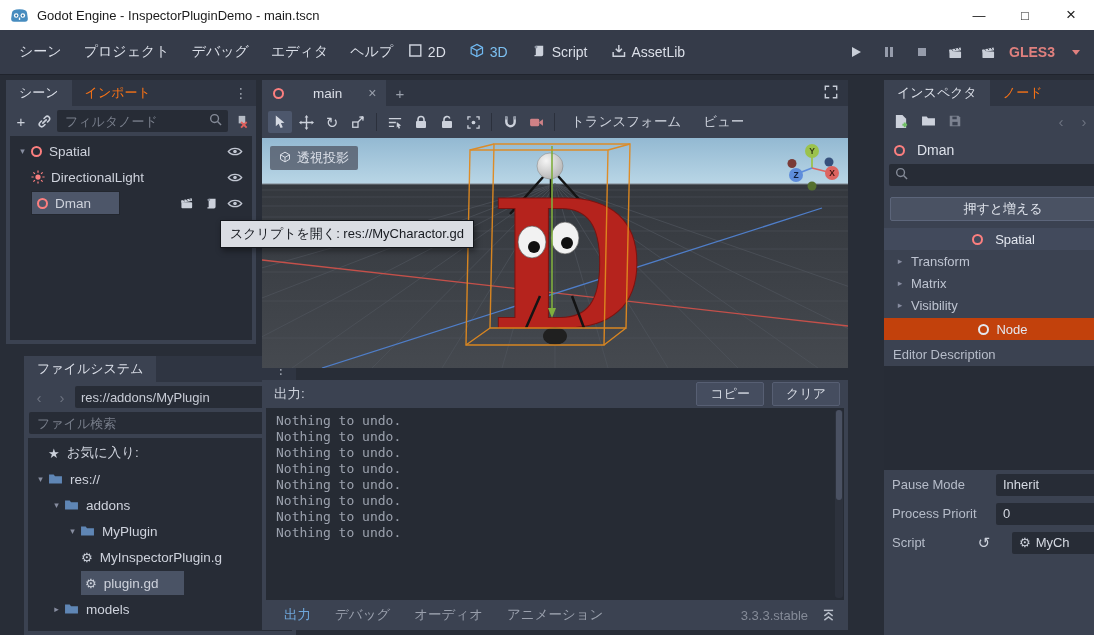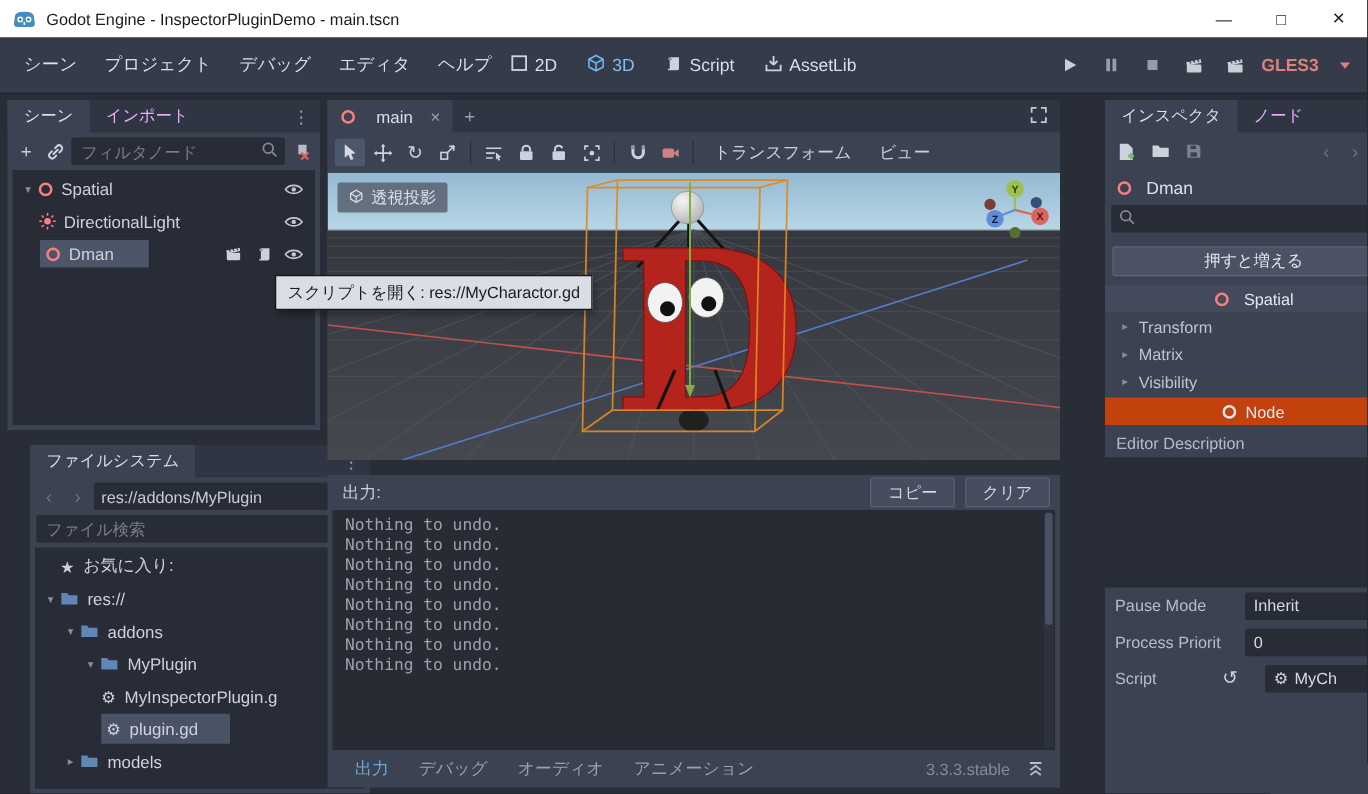--- a/index.html
+++ b/index.html
@@ -23,21 +23,21 @@
   .workspaces{position:absolute;left:50%;transform:translateX(-50%);display:flex;gap:24px;align-items:center;}
   .ws{display:flex;gap:6px;align-items:center;color:#dbdfe8;font-size:14px;}
   .ws.active{color:#7dc1f2;}
   .runctrl{margin-left:auto;display:flex;align-items:center;gap:9px;padding-right:14px;}
   .gles{color:#e0807e;font-weight:bold;font-size:14px;display:flex;align-items:center;gap:17px;}
   .caret-red{width:0;height:0;border-left:4px solid transparent;border-right:4px solid transparent;border-top:5px solid #e0807e;}
 
   
   .dock{position:absolute;background:#3b4251;display:flex;flex-direction:column;}
   .tabs{display:flex;background:#2f3542;height:26px;flex:none;align-items:stretch;}
-  .tab{display:flex;align-items:center;gap:6px;padding:0 13px;font-size:13px;color:#f0abfc;}
+  .tab{display:flex;align-items:center;gap:6px;padding:0 13px;font-size:13px;color:#f97316;}
   .tab.active{background:#3b4251;color:#dbdfe8;}
   .dots{margin-left:auto;align-self:center;padding:0 8px;color:#9aa0ac;font-size:14px;}
 
   .toolbar{display:flex;align-items:center;gap:3px;padding:4px 5px;flex:none;}
   .ic{display:inline-flex;align-items:center;justify-content:center;width:24px;height:22px;flex:none;}
   .ic.sm{width:20px;}
   .glyph{color:#ccd1db;font-size:15px;line-height:1;}
   .glyph.dim{color:#6d7380;}
   .sep{width:1px;height:18px;background:#2b303c;margin:0 4px;flex:none;}
 
@@ -61,21 +61,21 @@
   .vthumb{position:absolute;left:1px;right:1px;background:#4a5162;border-radius:3px;}
 
   
   .scene-dock{left:6px;top:80px;width:250px;height:264px;}
   .fs-dock{left:24px;top:356px;width:272px;height:279px;}
   .c-dock{left:262px;top:80px;width:586px;height:288px;}
   .o-dock{left:262px;top:380px;width:586px;height:250px;}
   .insp-dock{left:852px;top:80px;width:238px;height:555px;margin-left:32px;}
 
   
-  .ctab{display:flex;align-items:center;gap:12px;padding:0 10px;background:#3b4251;color:#dbdfe8;font-size:13.5px;}
+  .ctab{display:flex;align-items:center;gap:24px;padding:0 10px;background:#3b4251;color:#dbdfe8;font-size:13.5px;}
   .tabclose{color:#9aa0ac;font-size:14px;margin-left:2px;}
   .plus-tab{display:flex;align-items:center;padding:0 9px;color:#9aa0ac;font-size:15px;}
   .vtoolbar{height:32px;background:#3b4251;display:flex;align-items:center;gap:2px;padding:0 6px;flex:none;}
   .tool-active{background:#4d576c;border-radius:2px;}
   .menu-btn{padding:3px 10px;color:#ccd1db;font-size:13.5px;}
   .viewport{position:relative;height:230px;background:#3a3e44;overflow:hidden;flex:none;}
   .vp-svg{position:absolute;left:0;top:0;}
   .proj-btn{position:absolute;left:8px;top:8px;background:rgba(88,96,112,0.85);border-radius:2px;
             color:#dde1e9;font-size:13px;padding:3px 9px;display:flex;gap:6px;align-items:center;}
   .gizmo{position:absolute;right:8px;top:4px;}

